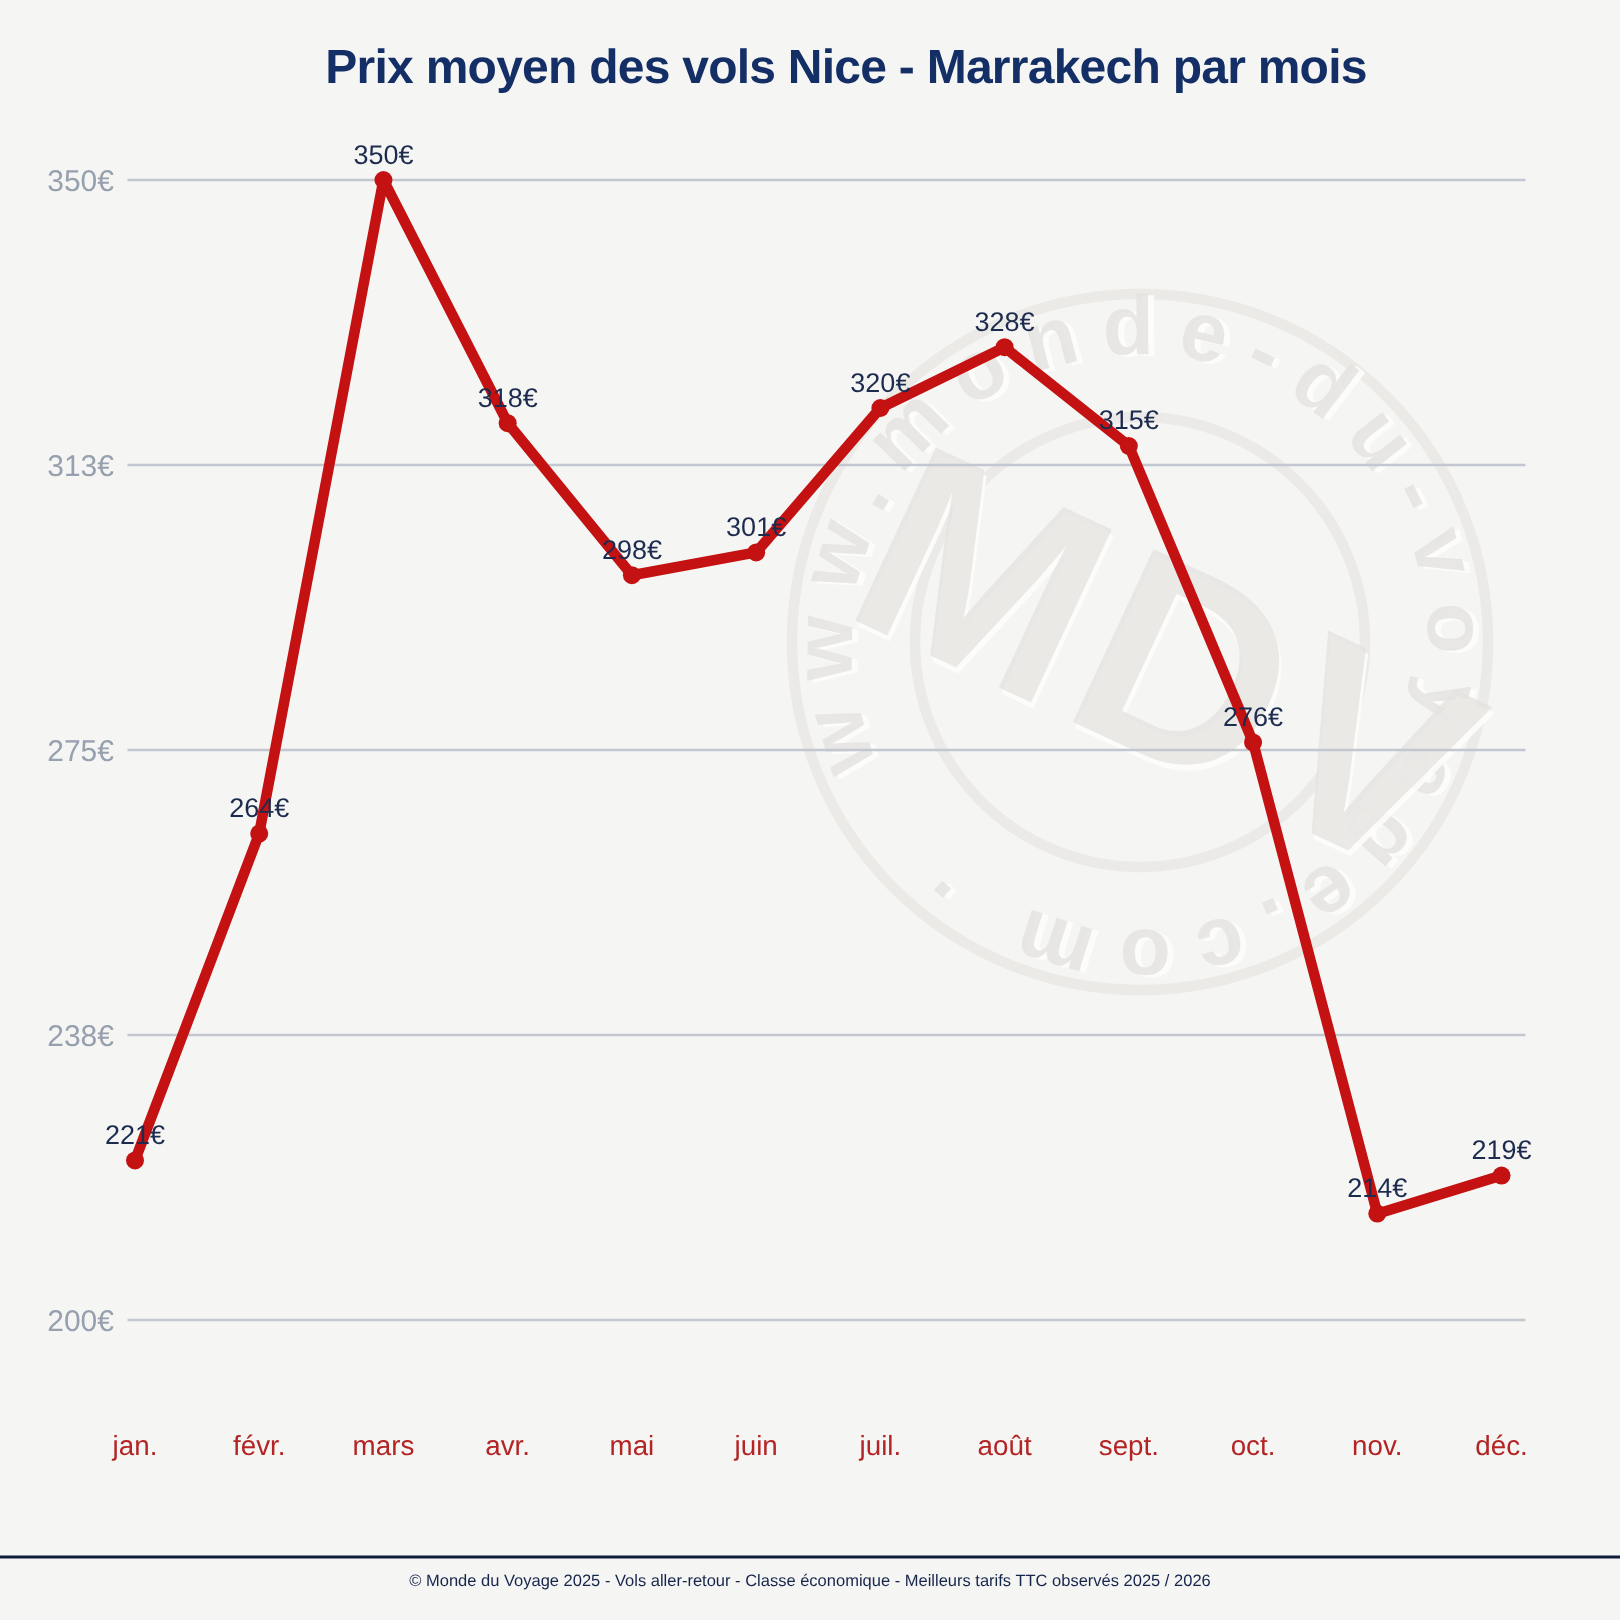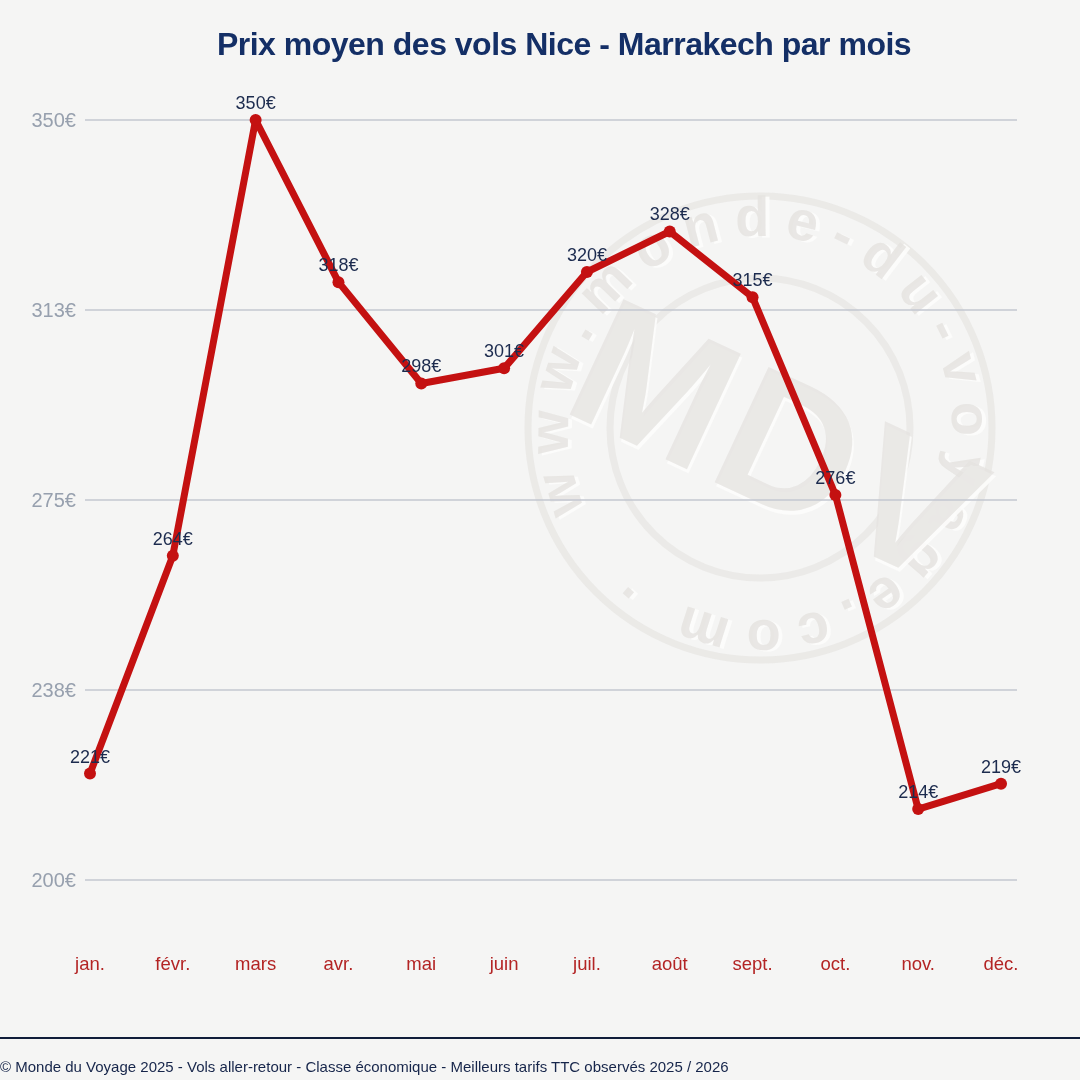--- a/index.html
+++ b/index.html
@@ -28,22 +28,23 @@
   #chart-svg{
     position:absolute;top:0;left:0;
     z-index:2;
   }
   .footer{
     position:absolute;top:1037px;left:0;width:1080px;
     border-top:2px solid #101d3a;
     z-index:3;
   }
   .footer-text{
-    margin-top:19px;
-    font-size:15px;
+    margin-top:9px;
+    text-align:center;
+    font-size:11px;
     color:#16254a;
   }
 </style>
 </head>
 <body>
 
 <div class="canvas">
   <h1 class="title">Prix moyen des vols Nice - Marrakech par mois</h1>
   <svg id="chart-svg" width="1080" height="1080" viewBox="0 0 1080 1080">
       <g>

